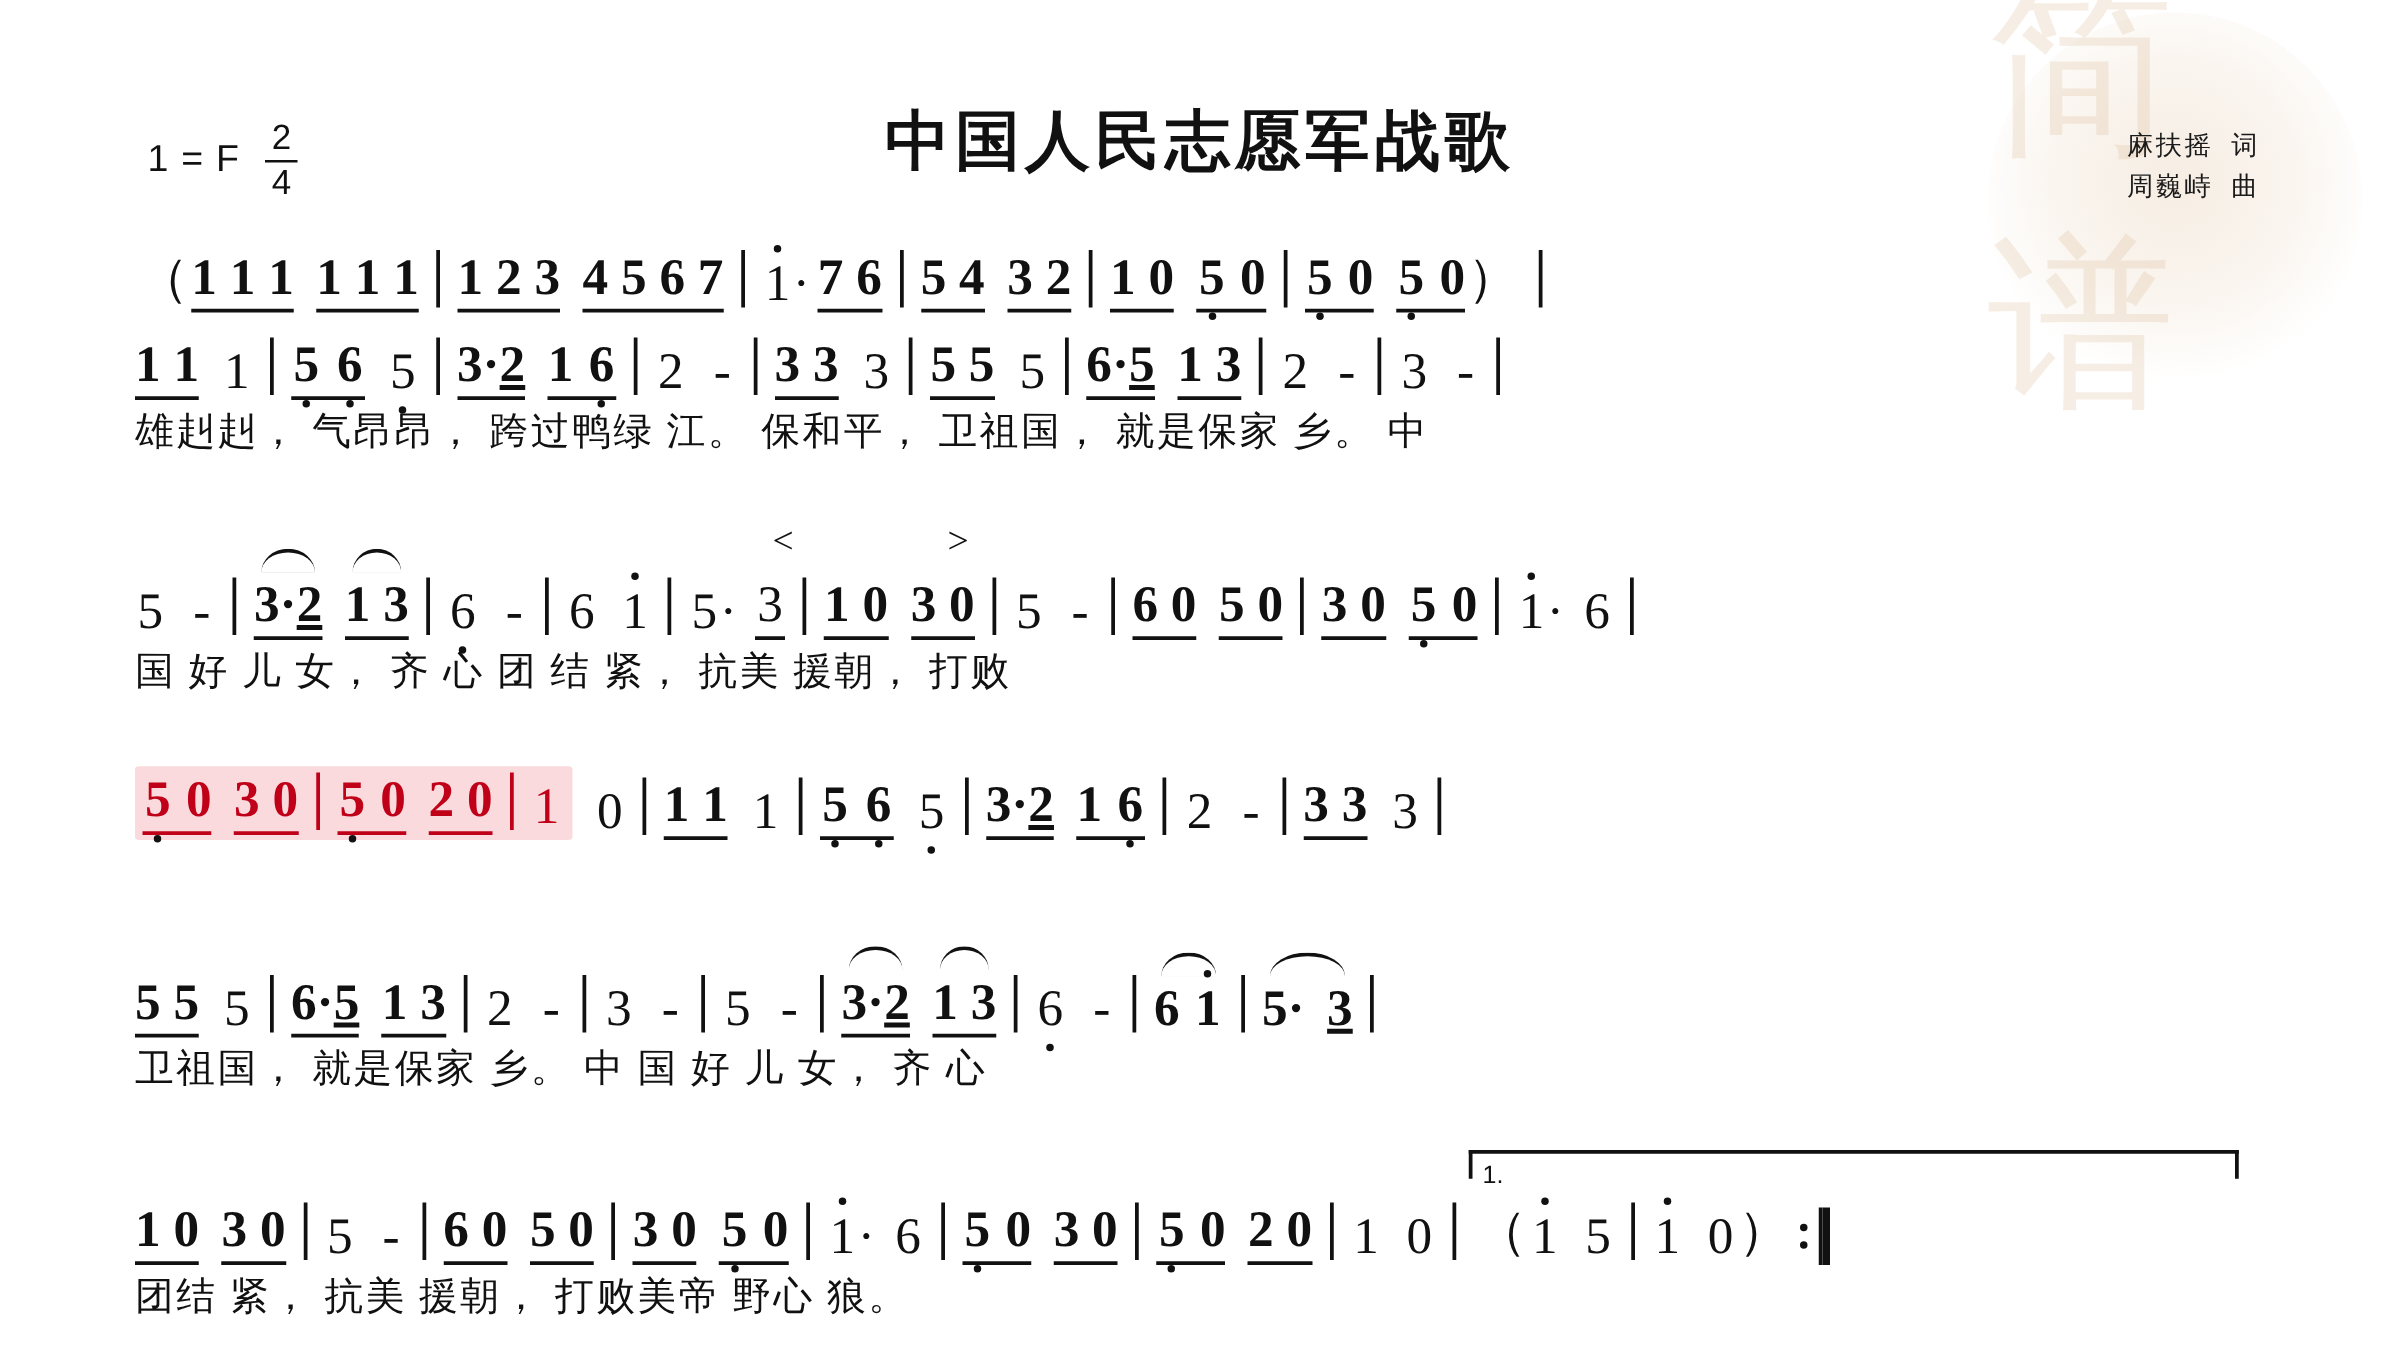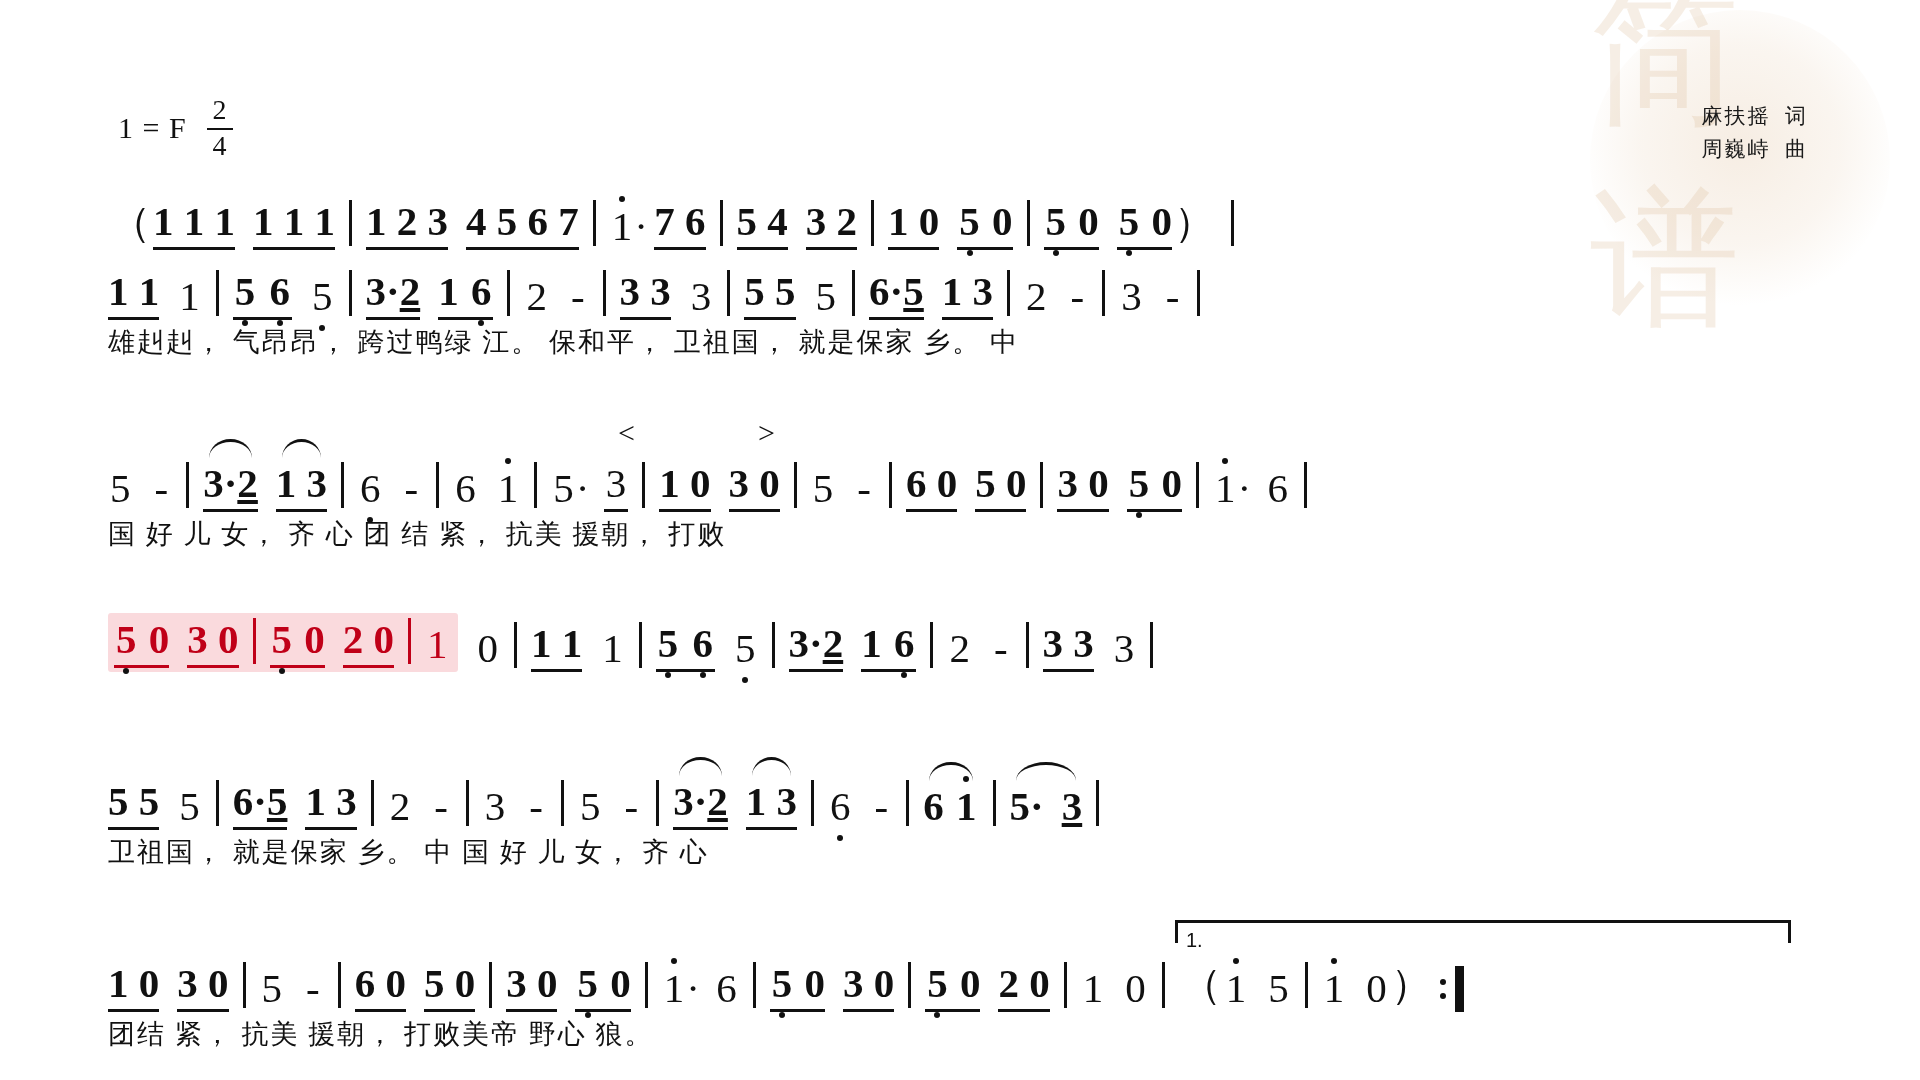--- a/index.html
+++ b/index.html
@@ -45,21 +45,21 @@
   }
 
   
   .key-sig {
     position: absolute;
     left: 118px;
     top: 96px;
     display: flex;
     align-items: center;
     font-size: 30px;
-    font-family: Liberation Serif, serif;
+    font-family: Liberation Sans, sans-serif;
   }
   .key-sig .eq { letter-spacing: 1px; }
   .frac {
     display: inline-flex;
     flex-direction: column;
     align-items: center;
     margin-left: 20px;
     line-height: 1;
     font-size: 28px;
   }
@@ -101,21 +101,21 @@
     display: flex;
     align-items: flex-end;
     font-size: 41px;
     font-family: "Liberation Serif", serif;
     white-space: nowrap;
     height: 62px;
   }
   .lyric-row {
     display: flex;
     align-items: baseline;
-    font-size: 27px;
+    font-size: 31px;
     letter-spacing: 2px;
     white-space: nowrap;
     height: 46px;
     margin-top: 4px;
   }
   .bar-line {
     display: inline-block;
     width: 3px;
     height: 46px;
     background: #111;
@@ -223,20 +223,21 @@
 
   <div class="key-sig">
     <span class="eq">1 = F</span>
     <span class="frac">
       <span class="num">2</span>
       <span class="bar"></span>
       <span class="den">4</span>
     </span>
   </div>
 
+  <div class="title">中国人民志愿军战歌</div>
 
   <div class="credits">
     <div>
       <span>麻扶摇</span>
       &nbsp;<span>词</span>
     </div>
     <div>
       <span>周巍峙</span>
       &nbsp;<span>曲</span>
     </div>

